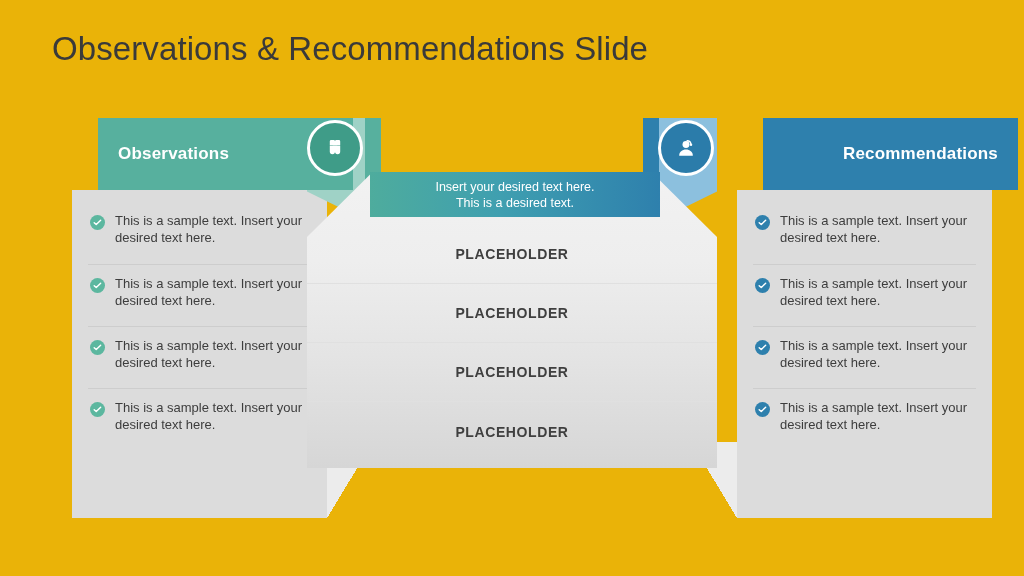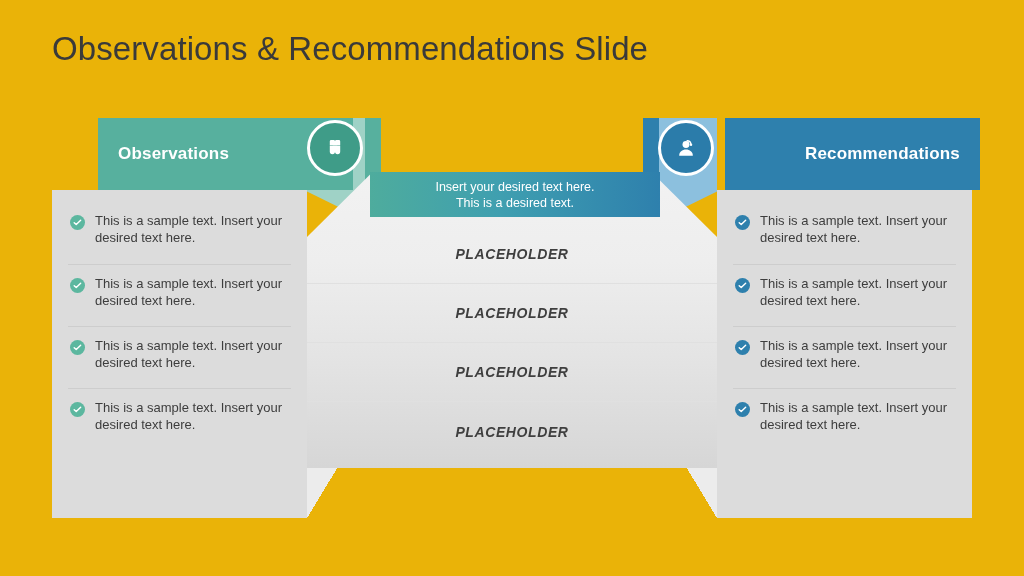--- a/index.html
+++ b/index.html
@@ -46,20 +46,21 @@
 
   
   .panel-body {
     position: absolute;
     top: 72px;
     width: 255px;
     height: 328px;
     background: #dcdcdc;
     box-sizing: border-box;
     padding: 12px 0 0 0;
+    margin-left: 20px;
   }
   #panel-body-left  { left: 52px; }
   #panel-body-right { left: 717px; }
 
   
   .body-wedge {
     position: absolute;
     bottom: 0;
     width: 46px;
     height: 76px;
@@ -85,21 +86,21 @@
     box-sizing: border-box;
     margin-left: 46px;
   }
   #panel-header-left {
     left: 52px;
     background: #57b09e;
     padding-left: 20px;
     justify-content: flex-start;
   }
   #panel-header-right {
-    left: 679px;
+    left: 717px;
     background: #2e80ad;
     padding-right: 20px;
     justify-content: flex-end;
   }
   .panel-header-label {
     color: #ffffff;
     font-size: 17px;
     font-weight: bold;
     letter-spacing: 0.2px;
   }
@@ -201,21 +202,20 @@
   }
 
   
   #placeholder-list {
     position: absolute;
     left: 307px;
     top: 107px;
     width: 410px;
     height: 243px;
     z-index: 4;
-    font-style: italic;
   }
   .placeholder-row {
     position: relative;
     height: 59px;
     display: flex;
     align-items: center;
     justify-content: center;
     box-sizing: border-box;
     border-bottom: 1px solid #e0e0e0;
   }

